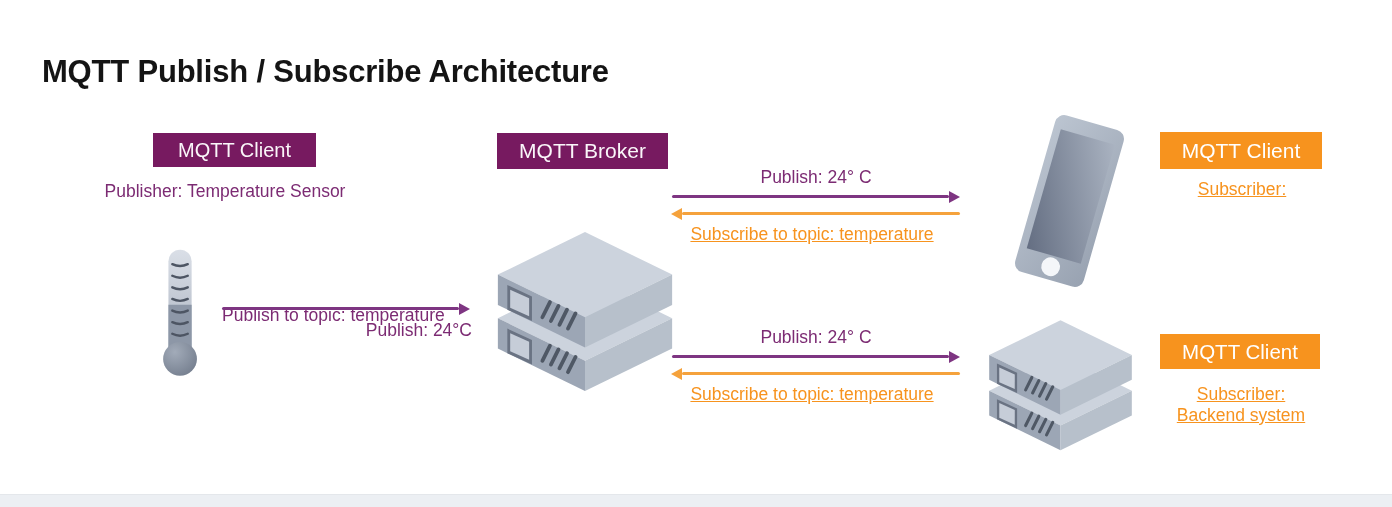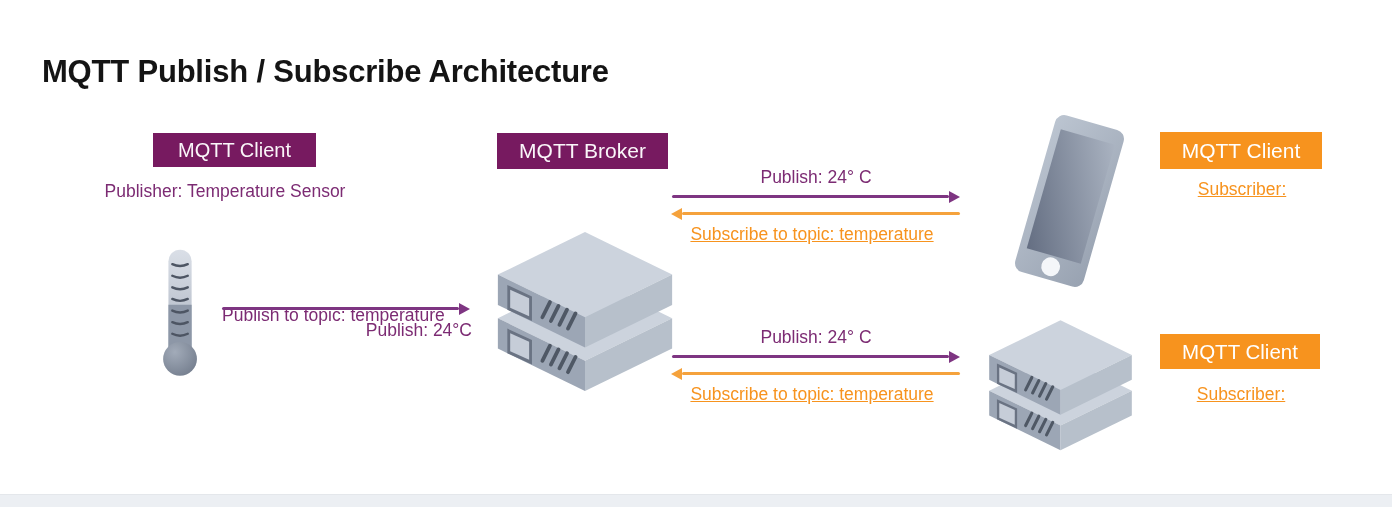--- a/index.html
+++ b/index.html
@@ -136,16 +136,17 @@
   <div class="arrow dir-right purple-a" style="left:672px;top:355px;width:277px;"></div>
   <div class="arrow dir-left orange-a" style="left:682px;top:372px;width:278px;"></div>
   <div class="flow-label orange-t center" style="left:664px;top:384px;width:296px;">Subscribe to topic: temperature</div>
 
   <svg class="icon-abs" style="left:983px;top:320px;" width="155" height="132" viewBox="0 0 200 170">
     <use href="#stack"></use>
   </svg>
   <div class="badge orange" style="left:1160px;top:334px;width:160px;height:35px;font-size:20.5px;">MQTT Client</div>
   <div class="flow-label orange-t center" style="left:1150px;top:384px;width:182px;">
     <span class="role-line">Subscriber:</span>
+    <span class="role-line">Backend system</span>
   </div>
 
   <div class="bottom-strip"></div>
 </div>
 
 </body></html>

